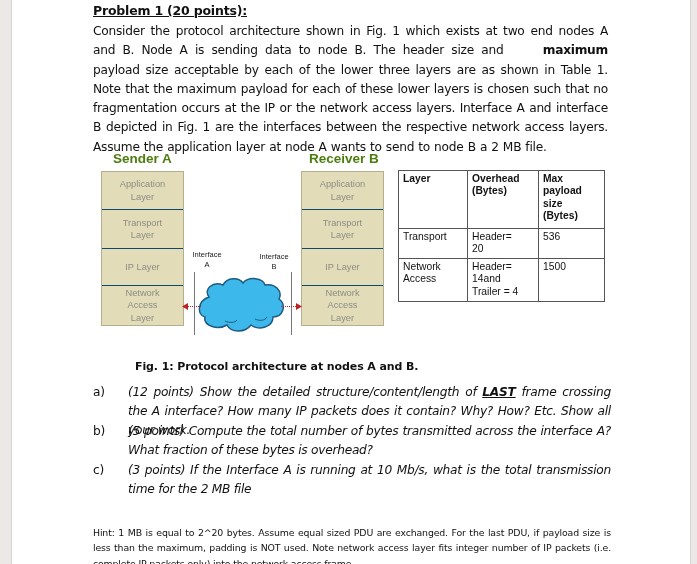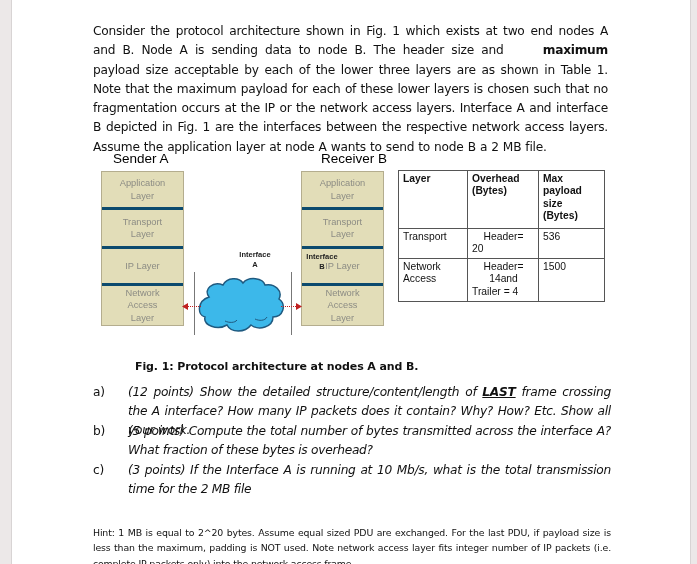--- a/index.html
+++ b/index.html
@@ -50,54 +50,54 @@
       letter-spacing: -0.25px;
       word-spacing: 0.5px;
     }
     .intro b { font-weight: bold; margin-left: 32px; }
 
     
     .stack-title {
       position: absolute;
       font-family: "Liberation Sans", sans-serif;
       font-size: 13.5px;
-      color: #000000;
+      color: #4d7c0f;
       white-space: nowrap;
+      font-weight: bold;
     }
     .stack {
       position: absolute;
       width: 81px;
       border: 1px solid #b4ad8e;
       background: #e2ddb8;
     }
     .layer {
       height: 37px;
-      border-bottom: 3px solid #0c4a6e;
+      border-bottom: 1px solid #0c4a6e;
       display: flex;
       align-items: center;
       justify-content: center;
       text-align: center;
       font-family: "Liberation Sans", sans-serif;
       font-size: 9.3px;
       line-height: 12.5px;
       color: #8c8c84;
       white-space: pre-line;
       box-sizing: border-box;
     }
     .layer:last-child { border-bottom: none; }
     .iface-label {
       position: absolute;
       font-family: "Liberation Sans", sans-serif;
       font-size: 7.5px;
-      font-weight: bold;
+      font-weight: normal;
       color: #222;
       text-align: center;
       line-height: 10px;
       white-space: pre-line;
-      margin-left: 48px;
     }
     .iface-line {
       position: absolute;
       width: 0;
       border-left: 1px solid #777;
     }
     .arrow-dots {
       position: absolute;
       height: 0;
       border-top: 1.5px dotted #c02020;
@@ -134,21 +134,21 @@
       border: 1px solid #555;
       padding: 2px 3px 1px 4px;
       vertical-align: top;
       text-align: left;
       line-height: 12.4px;
     }
     table.t1 th { font-weight: bold; }
     .col1 { width: 61px; }
     .col2 { width: 63px; }
     .col3 { width: 58px; }
-    .ovh-line { display: flex; justify-content: center; }
+    .ovh-line { display: flex; justify-content: flex-start; }
 
     
     .q {
       position: absolute;
       left: 93px;
       width: 518px;
       font-size: 12.2px;
       line-height: 19px;
       letter-spacing: -0.25px;
     }
@@ -178,37 +178,38 @@
     }
   </style>
 </head>
 <body>
 
 <div class="edge-left"></div>
 <div class="edge-right"></div>
 
 <div class="doc">
 
+  <div class="title">Problem 1 (20 points):</div>
 
   <div class="intro"><span>Consider the protocol architecture shown in Fig. 1 which exists at two end nodes A and B. Node A is sending data to node B. The header size and </span><b>maximum</b><span> payload size acceptable by each of the lower three layers are as shown in Table 1. Note that the maximum payload for each of these lower layers is chosen such that no fragmentation occurs at the IP or the network access layers. Interface A and interface B depicted in Fig. 1 are the interfaces between the respective network access layers. Assume the application layer at node A wants to send to node B a 2 MB file.</span></div>
 
   <div>
     <div class="stack-title" style="left:113px; top:151px;">Sender A</div>
     <div class="stack" style="left:101px; top:171px;">
       <div class="layer" style="height:38px;">Application
 Layer</div>
       <div class="layer" style="height:39px;">Transport
 Layer</div>
       <div class="layer" style="height:37px;">IP Layer</div>
       <div class="layer" style="height:39px;">Network
 Access
 Layer</div>
     </div>
 
-    <div class="stack-title" style="left:309px; top:151px;margin-left:12px;">Receiver B</div>
+    <div class="stack-title" style="left:309px; top:151px;">Receiver B</div>
     <div class="stack" style="left:301px; top:171px;">
       <div class="layer" style="height:38px;">Application
 Layer</div>
       <div class="layer" style="height:39px;">Transport
 Layer</div>
       <div class="layer" style="height:37px;">IP Layer</div>
       <div class="layer" style="height:39px;">Network
 Access
 Layer</div>
     </div>

